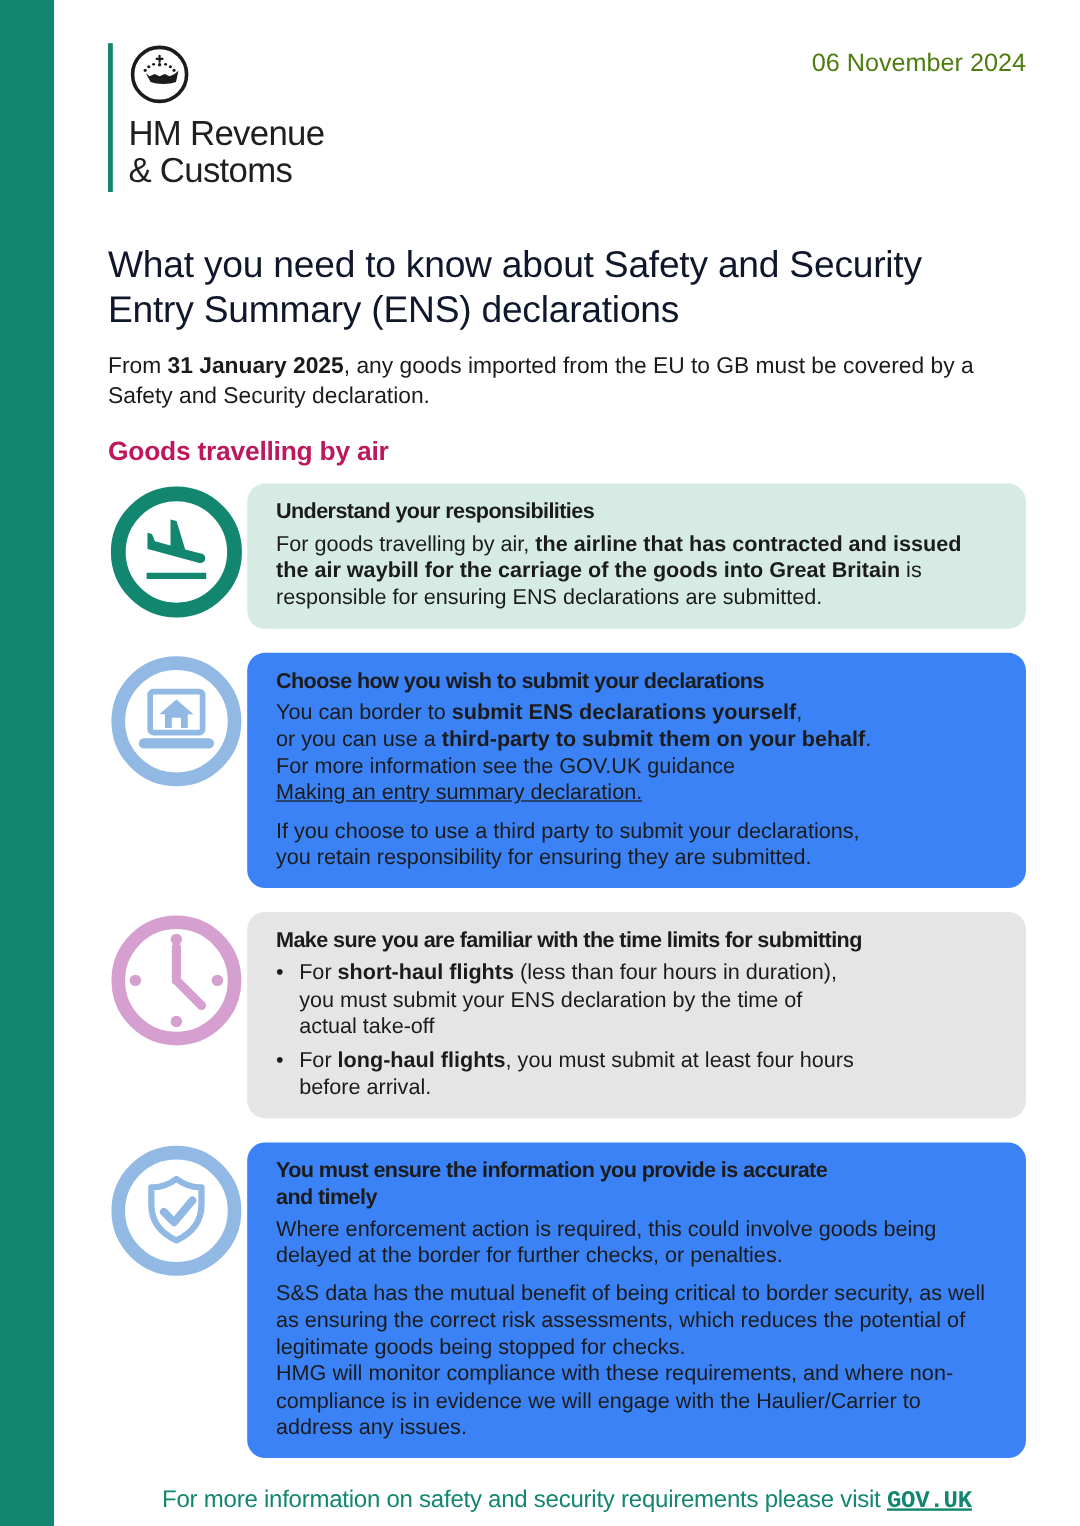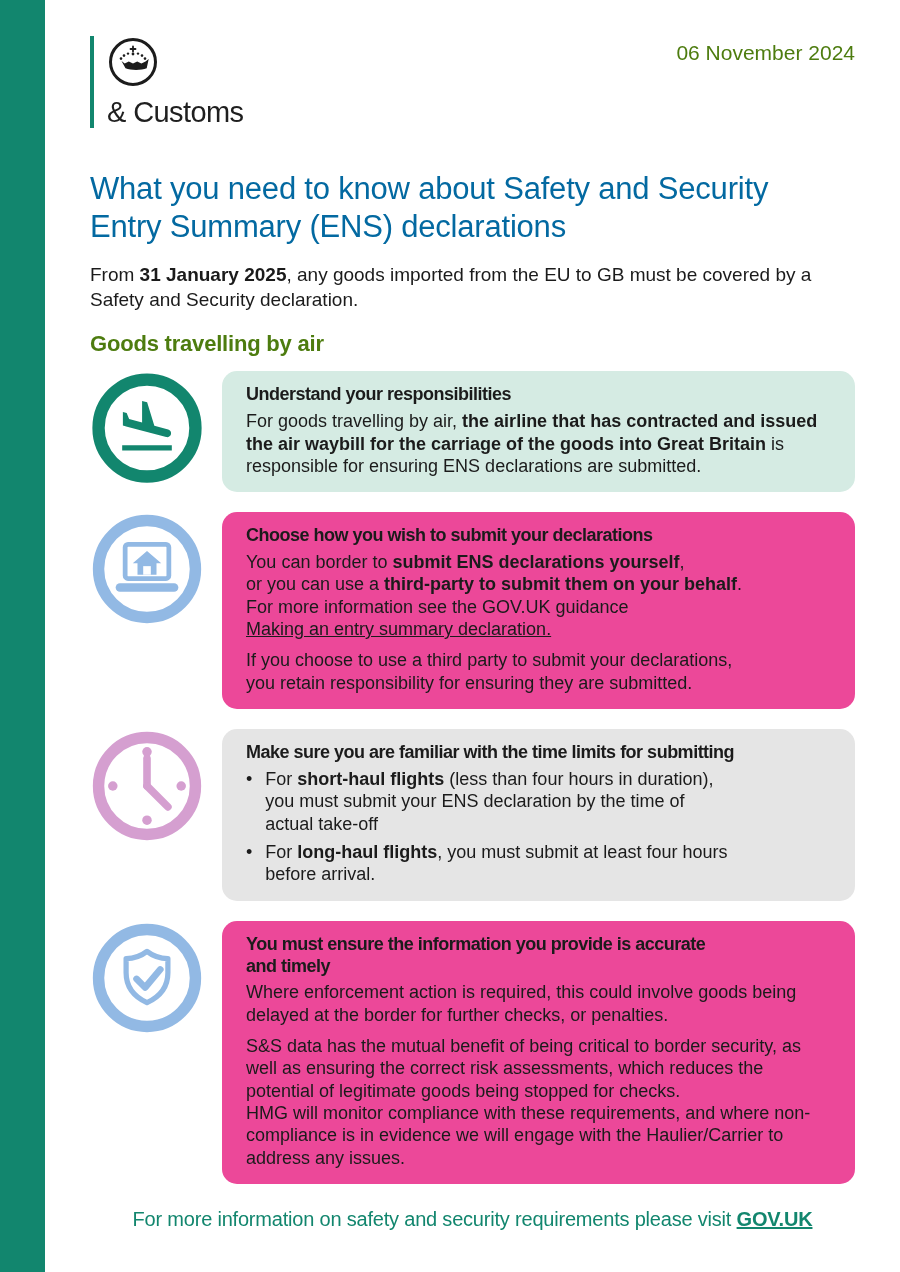--- a/index.html
+++ b/index.html
@@ -10,48 +10,48 @@
   }
   .side-bar { position:absolute; left:0; top:0; width:45px; height:1272px; background:#12866E; }
   .content { position:absolute; left:90px; top:0; width:765px; }
 
   .header { display:flex; justify-content:space-between; align-items:flex-start; margin-top:36px; }
   .logo { border-left:4px solid #12866E; padding-left:13px; }
   .logo svg { display:block; }
   .logo-text { font-size:29px; line-height:1.08; letter-spacing:-0.6px; color:#1f1f1f; margin-top:9px; }
   .date { font-size:21px; margin-top:5px; color:#4d7c0f; }
 
-  .title { margin-top:42px; font-size:31px; line-height:1.22; color:#0369a1; font-weight:400; white-space:pre-line; letter-spacing:-0.2px; }
+  .title { margin-top:42px; font-size:31px; line-height:1.22; color:#0f172a; font-weight:400; white-space:pre-line; letter-spacing:-0.2px; }
   .intro { margin-top:17px; font-size:19px; line-height:1.3; white-space:pre-line; }
-  .subheading { margin-top:19px; font-size:22px; font-weight:bold; color:#4d7c0f; letter-spacing:-0.2px; }
+  .subheading { margin-top:19px; font-size:22px; font-weight:bold; color:#be185d; letter-spacing:-0.2px; }
 
   .sections { margin-top:14px; }
-  .section { display:flex; gap:18px; align-items:flex-start; }
+  .section { display:flex; gap:2px; align-items:flex-start; }
   .section + .section { margin-top:20px; }
   .icon-wrap { flex:0 0 114px; }
   .icon-wrap svg { display:block; }
 
   .box { flex:1; border-radius:15px; padding:13px 24px 15px; font-size:18px; line-height:1.24; }
   .box-green { background:#D5EBE3; }
-  .box-blue  { background:#ec4899; }
+  .box-blue  { background:#3b82f6; }
   .box-pink  { background:#e5e5e5; }
   .box h3 { font-size:18px; letter-spacing:-0.5px; margin:0 0 4px; white-space:pre-line; line-height:1.22; }
   .box p { margin:0; white-space:pre-line; }
   .box p + p, .box a + p { margin-top:9px; }
   .doc-link { color:#1B1B1B; text-decoration:underline; display:inline-block;text-align:center; }
   .b { font-weight:bold; }
 
   ul.bullets { list-style:none; margin:2px 0 0; padding:0; }
   .bullets li { display:flex; gap:13px; }
   .bullets li + li { margin-top:6px; }
   .bullet-char { flex:0 0 auto; }
   .bullet-text { white-space:pre-line; }
 
   .footer { margin-top:24px; text-align:center; font-size:20px; color:#12866E; letter-spacing:-0.2px; }
-  .footer a { color:#12866E; font-weight:bold; text-decoration:underline; }
+  .footer a { color:#12866E; font-weight:bold; text-decoration:underline;font-family:Liberation Mono, monospace; }
 </style>
 </head>
 <body>
 
 <div class="side-bar"></div>
 
 <div class="content">
 
   <div class="header">
     <div class="logo">
@@ -61,20 +61,21 @@
         <circle cx="26" cy="18" r="1.4" fill="#1c1c1c"></circle>
         <circle cx="21" cy="17.6" r="1.2" fill="#1c1c1c"></circle>
         <circle cx="31" cy="17.6" r="1.2" fill="#1c1c1c"></circle>
         <circle cx="17" cy="19.6" r="1.3" fill="#1c1c1c"></circle>
         <circle cx="35" cy="19.6" r="1.3" fill="#1c1c1c"></circle>
         <circle cx="14" cy="22.6" r="1.3" fill="#1c1c1c"></circle>
         <circle cx="38" cy="22.6" r="1.3" fill="#1c1c1c"></circle>
         <path d="M14.5 25 l3.2 2.6 4.1-2 4.2 2 4.2-2 4.2 2 4.1-2 3.2-2.6 -2 9.3 c-5.5 2.2-15.7 2.2-21.2 0 z" fill="#1c1c1c"></path>
       </svg>
       <div class="logo-text">
+        <div>HM Revenue</div>
         <div>&amp; Customs</div>
       </div>
     </div>
     <div class="date">06 November 2024</div>
   </div>
 
   <div class="title">What you need to know about Safety and Security
 Entry Summary (ENS) declarations</div>
 
   <p class="intro"><span>From </span><span class="b">31 January 2025</span><span>, any goods imported from the EU to GB must be covered by a Safety and Security declaration.</span></p>

